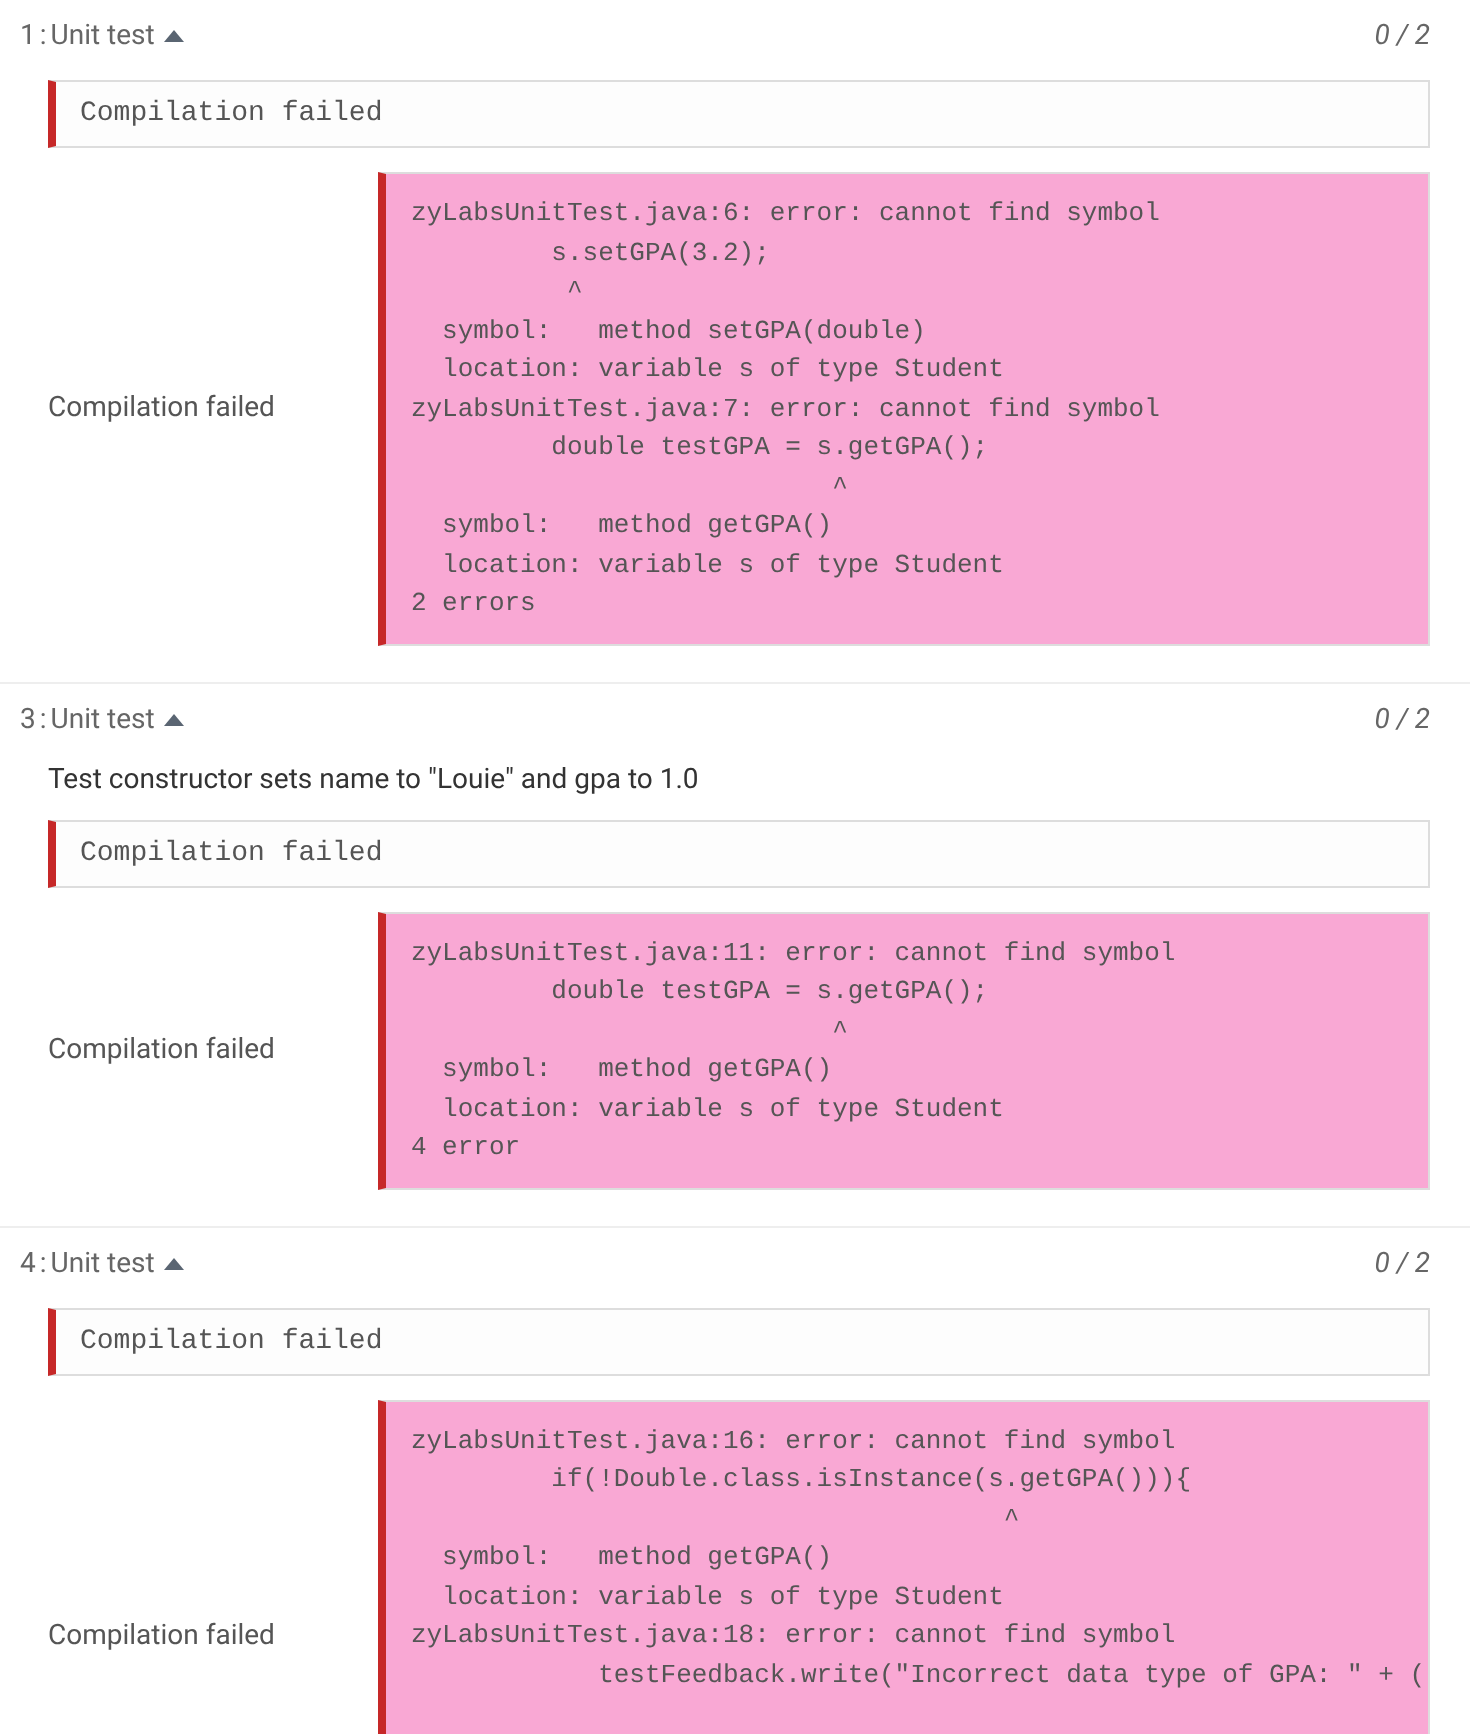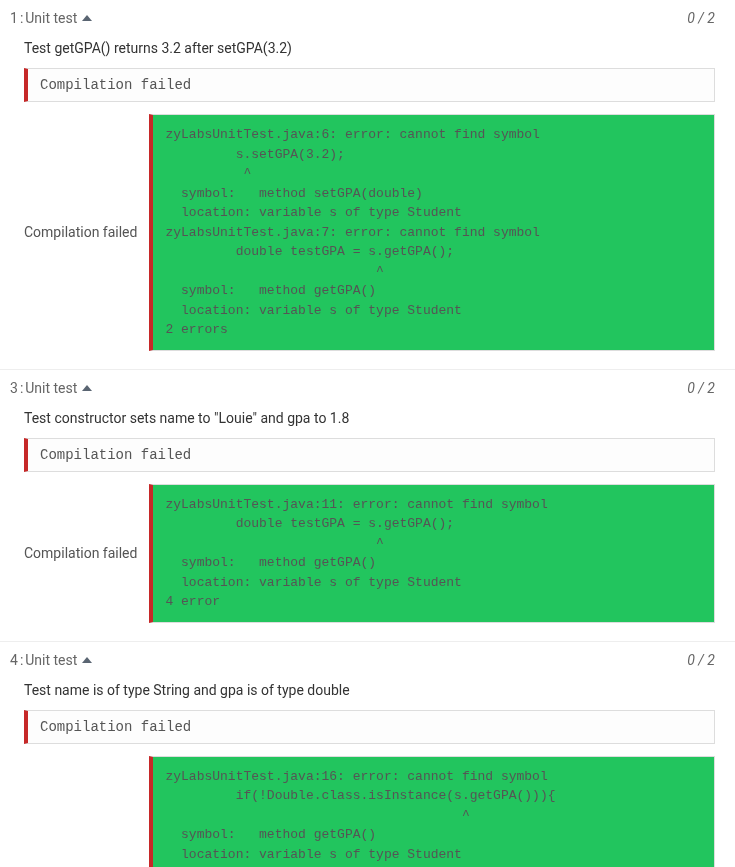--- a/index.html
+++ b/index.html
@@ -64,22 +64,23 @@
     }
     .output-label {
       color: #555;
       white-space: nowrap;
       font-size: 14px;
     }
     .code-wrapper {
       flex: 1;
       border: 1px solid #ddd;
       border-left: 4px solid #c62828;
-      background: #22c55e;
+      background: #f9a8d4;
       overflow-x: auto;
+      margin-left: 40px;
     }
     .code-block {
       font-family: "Consolas","Courier New",monospace;
       font-size: 13px;
       color: #555;
       line-height: 1.5;
       padding: 10px 12px;
       white-space: pre;
     }
     .code-wrapper::-webkit-scrollbar { height: 14px; }
@@ -94,21 +95,20 @@
 <body>
 
 <div id="tests-container">
     <div class="test-block">
       <div class="test-header">
         <div class="test-header-left">
           <span class="header-toggle"><span>1</span>: <span>Unit test</span><span class="chevron-up"></span></span>
         </div>
         <span class="test-score">0 / 2</span>
       </div>
-      <div class="test-description">Test getGPA() returns 3.2 after setGPA(3.2)</div>
       <div class="fail-banner">Compilation failed</div>
       <div class="output-row">
         <div class="output-label">Compilation failed</div>
         <div class="code-wrapper">
           <pre class="code-block">zyLabsUnitTest.java:6: error: cannot find symbol
          s.setGPA(3.2);
           ^
   symbol:   method setGPA(double)
   location: variable s of type Student
 zyLabsUnitTest.java:7: error: cannot find symbol
@@ -120,42 +120,41 @@
         </div>
       </div>
     </div>
     <div class="test-block">
       <div class="test-header">
         <div class="test-header-left">
           <span class="header-toggle"><span>3</span>: <span>Unit test</span><span class="chevron-up"></span></span>
         </div>
         <span class="test-score">0 / 2</span>
       </div>
-      <div class="test-description">Test constructor sets name to "Louie" and gpa to 1.8</div>
+      <div class="test-description">Test constructor sets name to "Louie" and gpa to 1.0</div>
       <div class="fail-banner">Compilation failed</div>
       <div class="output-row">
         <div class="output-label">Compilation failed</div>
         <div class="code-wrapper">
           <pre class="code-block">zyLabsUnitTest.java:11: error: cannot find symbol
          double testGPA = s.getGPA();
                            ^
   symbol:   method getGPA()
   location: variable s of type Student
 4 error</pre>
         </div>
       </div>
     </div>
     <div class="test-block">
       <div class="test-header">
         <div class="test-header-left">
           <span class="header-toggle"><span>4</span>: <span>Unit test</span><span class="chevron-up"></span></span>
         </div>
         <span class="test-score">0 / 2</span>
       </div>
-      <div class="test-description">Test name is of type String and gpa is of type double</div>
       <div class="fail-banner">Compilation failed</div>
       <div class="output-row">
         <div class="output-label">Compilation failed</div>
         <div class="code-wrapper has-scroll">
           <pre class="code-block">zyLabsUnitTest.java:16: error: cannot find symbol
          if(!Double.class.isInstance(s.getGPA())){
                                       ^
   symbol:   method getGPA()
   location: variable s of type Student
 zyLabsUnitTest.java:18: error: cannot find symbol

